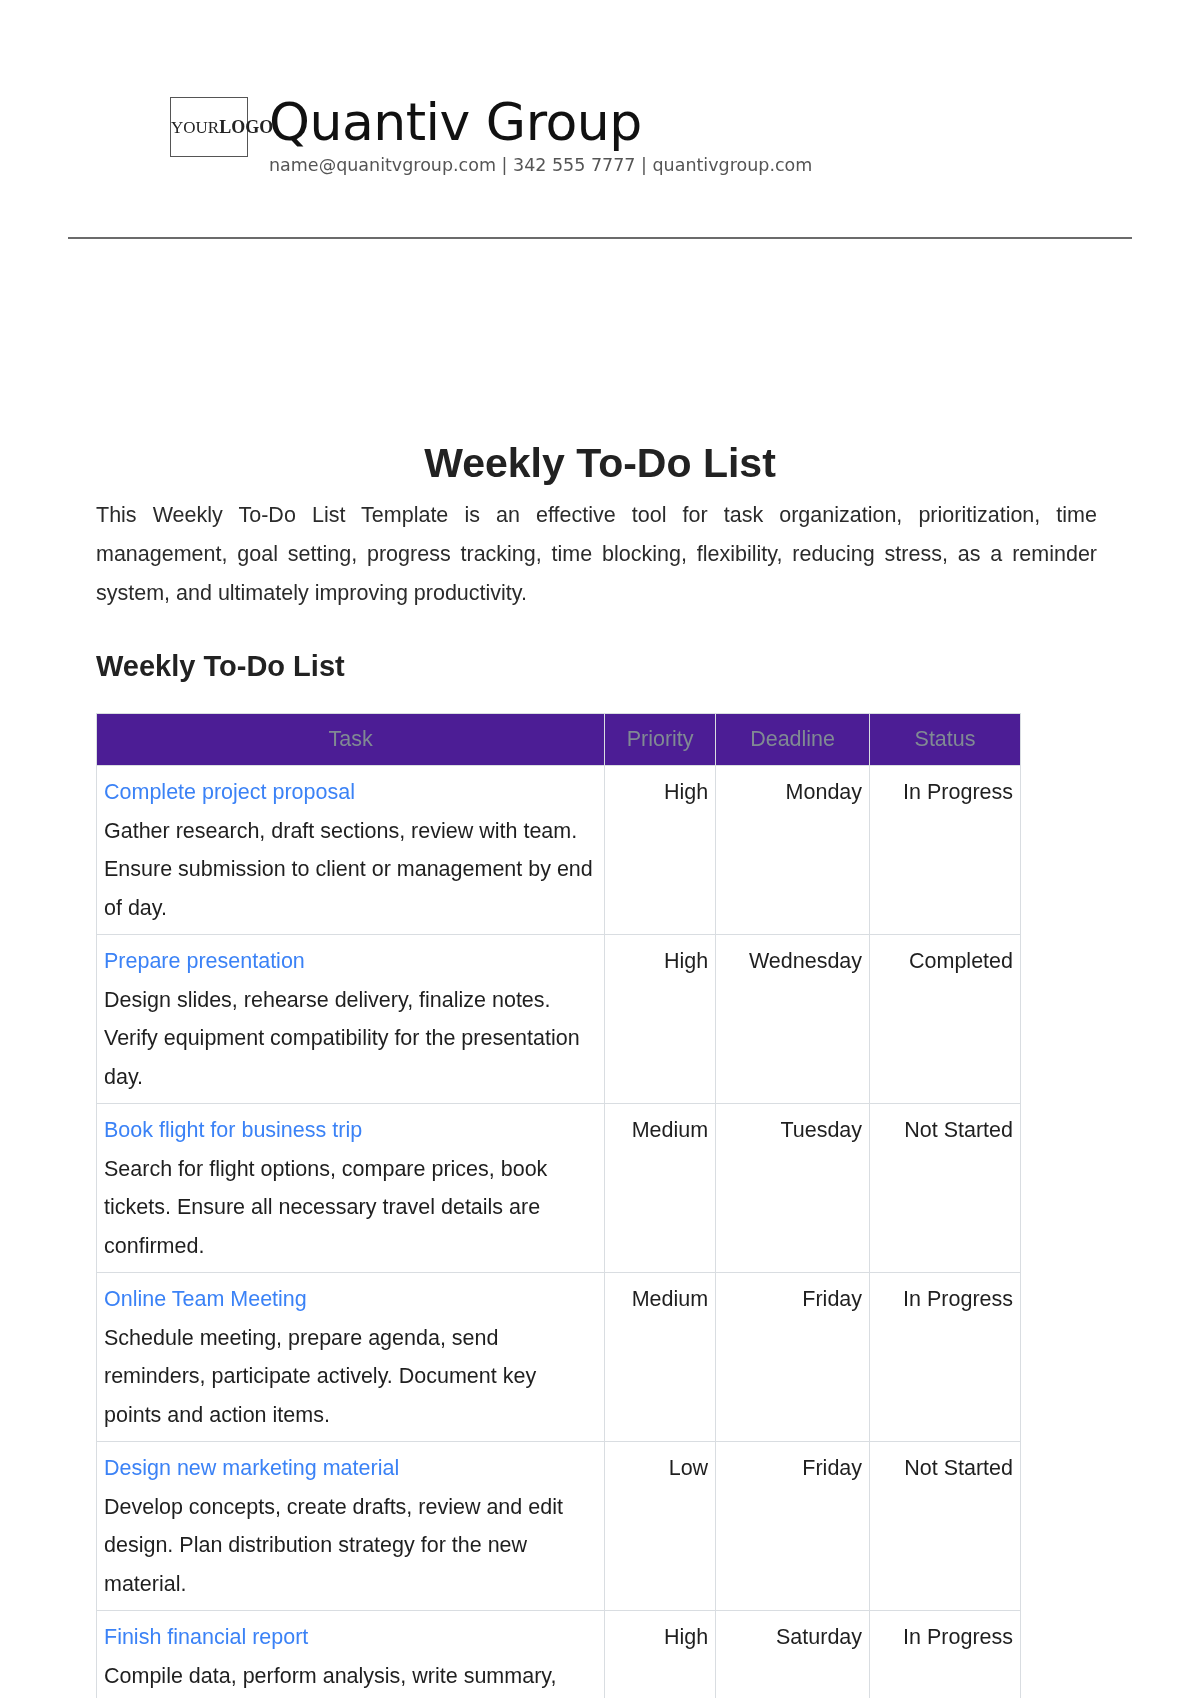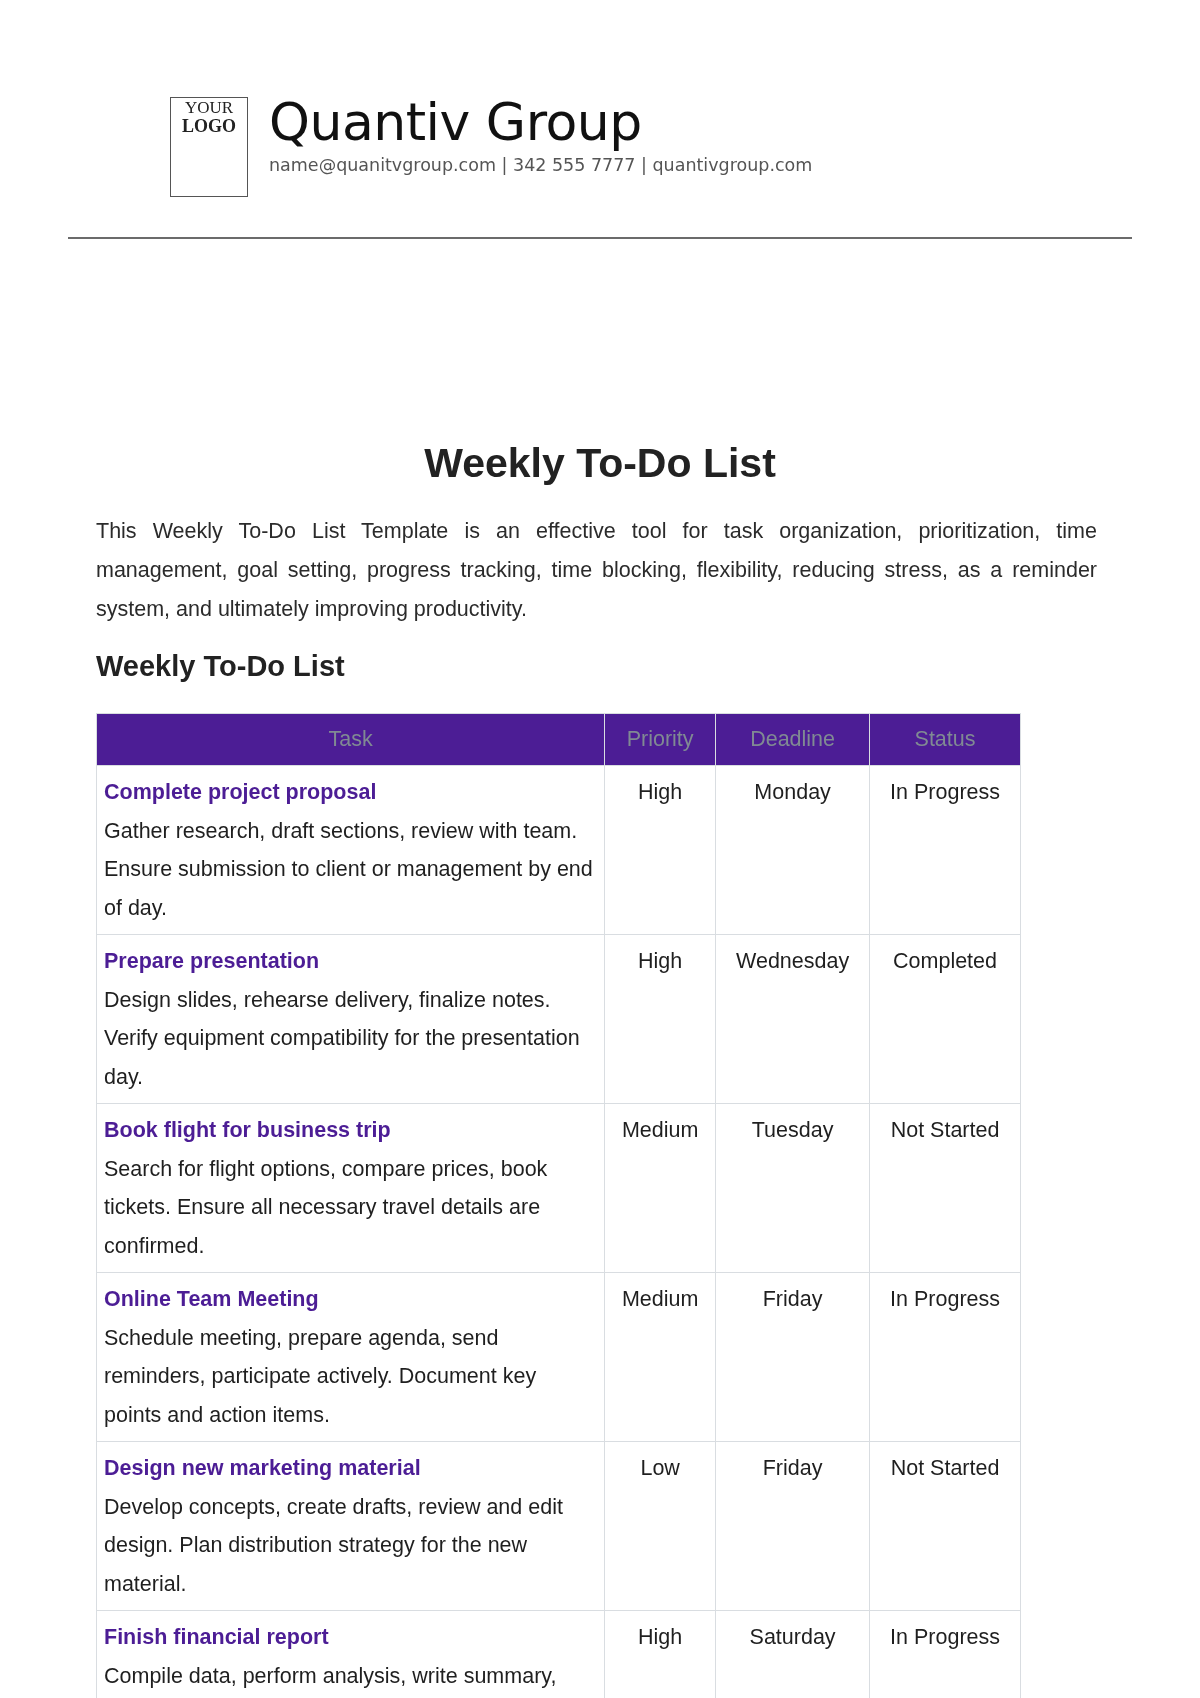--- a/index.html
+++ b/index.html
@@ -5,58 +5,58 @@
   html, body { margin: 0; padding: 0; }
   body {
     width: 1200px; height: 1698px; overflow: hidden;
     background: #ffffff;
     font-family: "Liberation Sans", "DejaVu Sans", sans-serif;
     color: #1f2328;
     position: relative;
   }
   .header { position: absolute; left: 170px; top: 97px; display: flex; align-items: flex-start; }
   .logo {
-    width: 78px; height: 100px; border: 1.5px solid #555;
-    display: flex; flex-direction: column; align-items: center; justify-content: flex-start;
+    width: 78px; height: 60px; border: 1.5px solid #555;
+    display: flex; flex-direction: row; align-items: center; justify-content: flex-start;
     font-family: "Liberation Serif", "DejaVu Serif", serif; color: #222;
     box-sizing: border-box; line-height: 19px;
   }
   .logo .l1 { font-size: 17px; }
   .logo .l2 { font-size: 18px; font-weight: bold; }
   .brand { margin-left: 21px; margin-top: -6px; }
   .brand-name { font-family: "DejaVu Sans", sans-serif; font-size: 52px; color: #111; letter-spacing: -0.5px; line-height: 62px; }
   .brand-contact { font-family: "DejaVu Sans", sans-serif; font-size: 17.5px; color: #555; margin-top: 2px; }
   .rule { position: absolute; left: 68px; width: 1064px; top: 237px; height: 0; border-top: 2px solid #6b6b6b; }
 
   .doc-title {
     position: absolute; top: 440px; left: 0; width: 1200px; text-align: center;
     font-size: 41px; font-weight: bold; color: #222;
   }
   .intro {
     position: absolute; left: 96px; width: 1001px; top: 496px;
-    font-size: 21.5px; line-height: 39px; color: #2b2b2b; text-align: justify; margin-top: 16px;
+    font-size: 21.5px; line-height: 39px; color: #2b2b2b; text-align: justify;
   }
   .section-title {
     position: absolute; left: 96px; top: 650px; font-size: 29px; font-weight: bold; color: #222;
   }
   table {
     position: absolute; left: 96px; top: 713px;
     border-collapse: collapse; width: 925px;
   }
   th, td { border: 1px solid #d9dde1; }
   th {
     background: #4c1d95; color: #808a93; font-weight: normal; font-size: 21.5px;
     height: 51px; text-align: center; padding: 0;
   }
   td {
     vertical-align: top; font-size: 21.5px; line-height: 38.5px; color: #1f1f1f;
     padding: 7px 7px 7px 7px; height: 152px; box-sizing: border-box;
   }
-  td.c { text-align: center; }
-  .task-title { font-weight: bold; color: #4c1d95; }
+  td.c { text-align: right; }
+  .task-title { font-weight: normal; color: #3b82f6; }
   col.c1 { width: 509px; } col.c2 { width: 111px; } col.c3 { width: 154px; } col.c4 { width: 151px; }
 </style>
 </head>
 <body>
 
 <div class="header">
   <div class="logo">
     <span class="l1">YOUR</span>
     <span class="l2">LOGO</span>
   </div>

